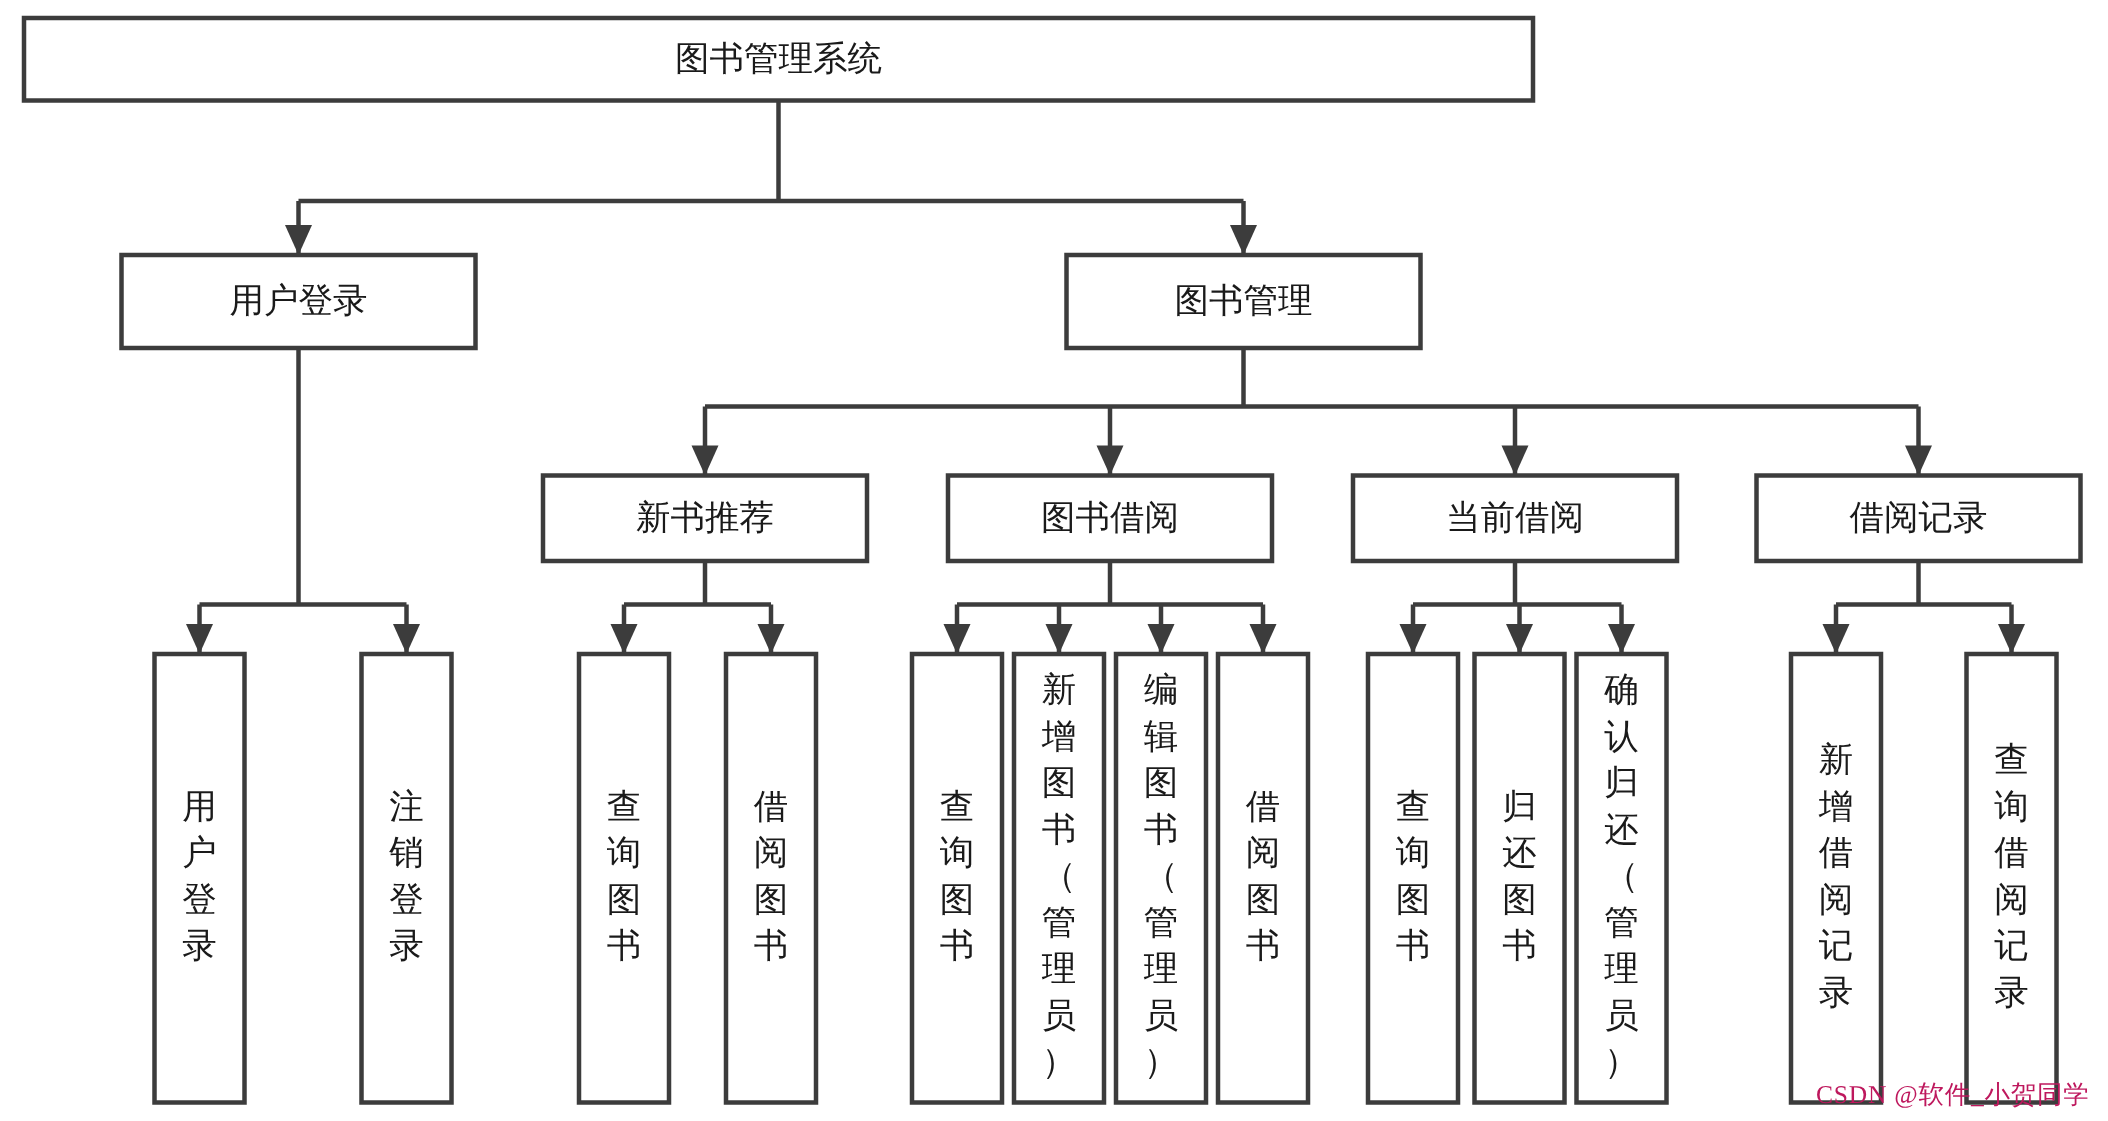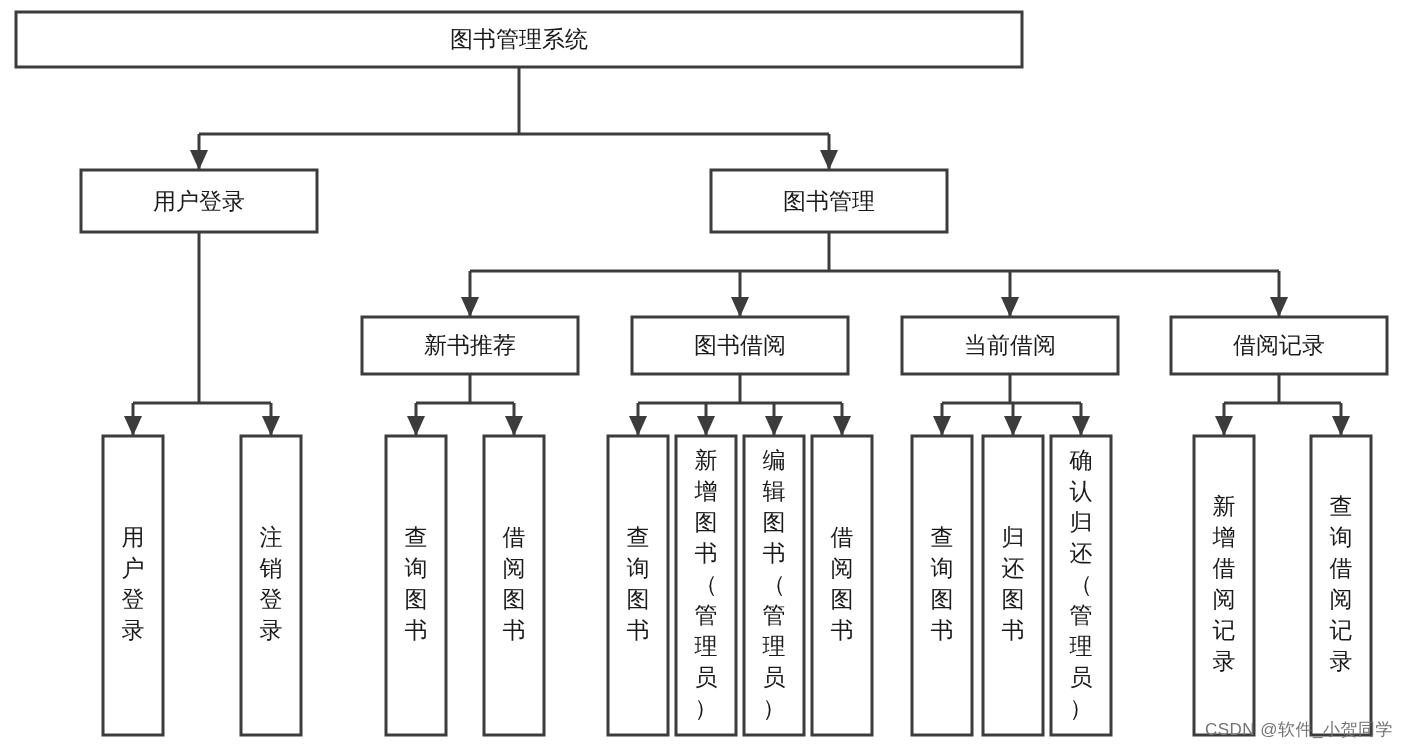--- a/index.html
+++ b/index.html
@@ -50,23 +50,23 @@
   .node-label-v {
     fill: #1a1a1a;
     font-family: "DejaVu Sans", "Liberation Sans", sans-serif;
     font-size: 23px;
     text-anchor: middle;
   }
   .watermark {
     position: absolute;
     right: 12px;
     bottom: 6px;
-    color: #737373;
+    color: #be185d;
     font-size: 17px;
-    font-family: Liberation Sans, sans-serif;
+    font-family: Liberation Serif, serif;
     white-space: nowrap;
     letter-spacing: 0.5px;
   }
 </style>
 </head>
 <body>
 
 <div id="diagram-root">
   <svg class="diagram-canvas" viewBox="0 0 1405 747">
     <g id="connectors-layer">

